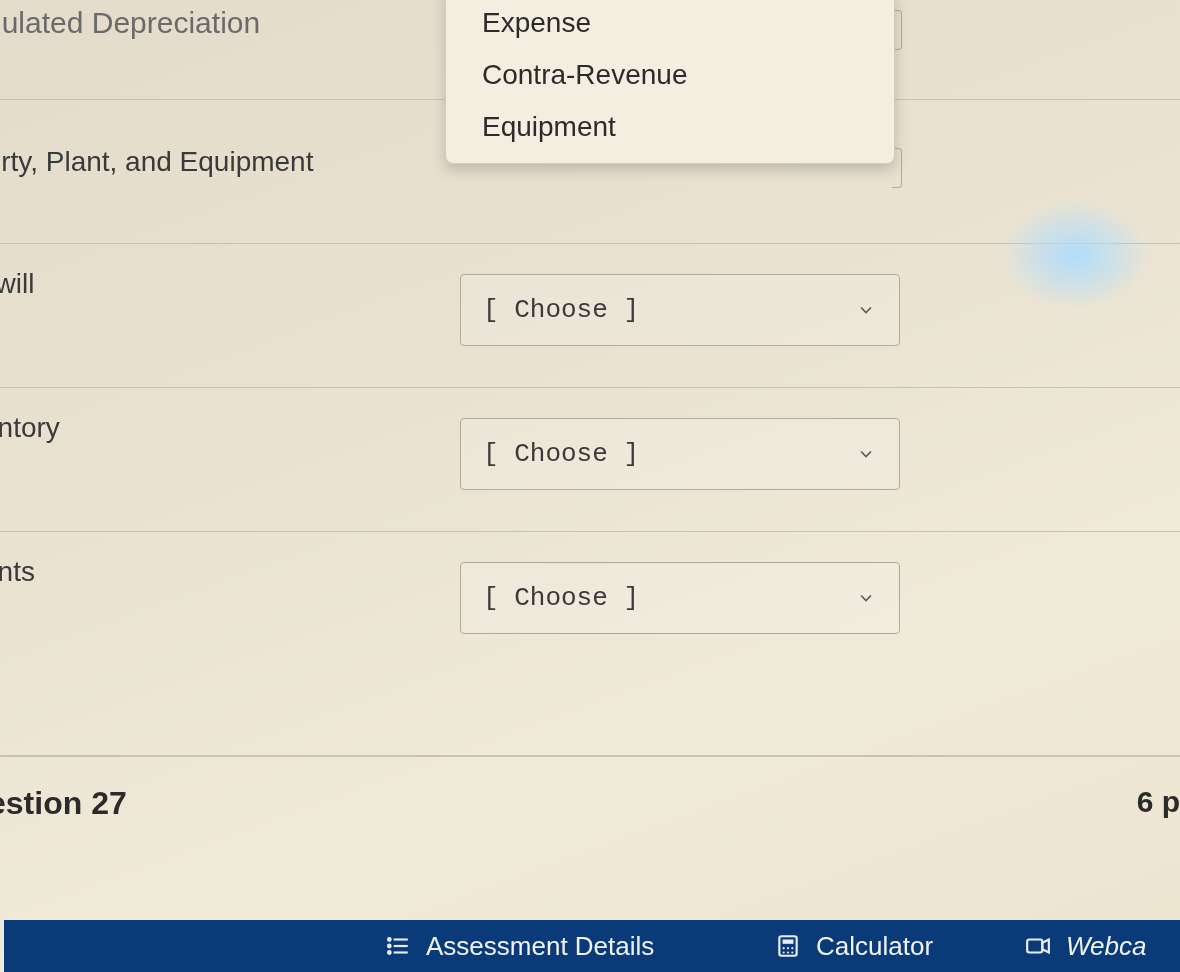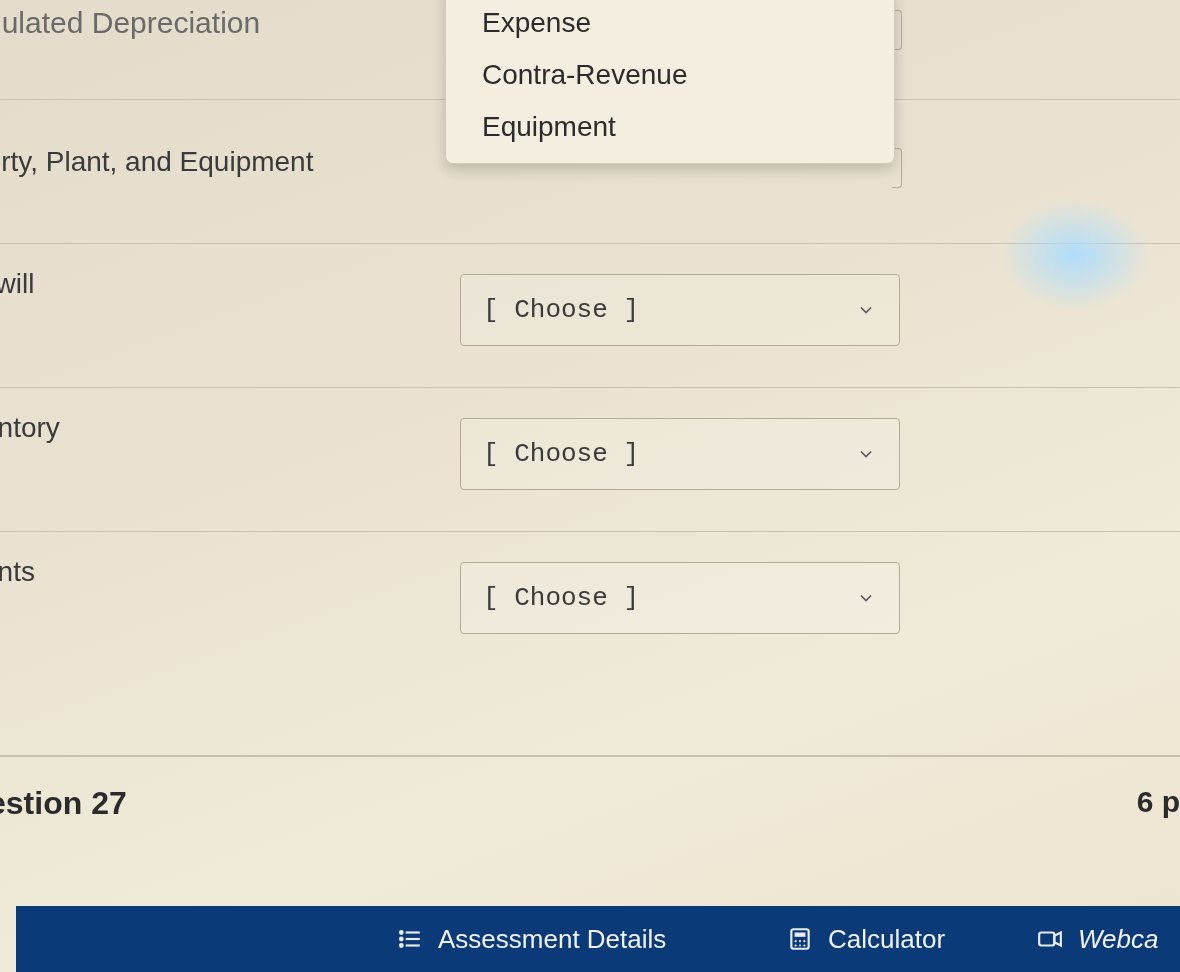--- a/index.html
+++ b/index.html
@@ -118,22 +118,22 @@
     font-weight: 600;
     color: #2b2b2b;
     position: absolute;
     right: -10px;
     top: 28px;
   }
 
   
   .toolbar {
     position: absolute;
-    left: 16px; right: 0; bottom: 0;
-    height: 66px;
+    left: 4px; right: 0; bottom: 0;
+    height: 52px;
     background: #0a3a78;
     display: flex;
     align-items: center;
     justify-content: center;
     gap: 70px;
     color: #f1f3f6;
     font-size: 26px;
     overflow: hidden;
   }
   .toolbar .tb-item {

